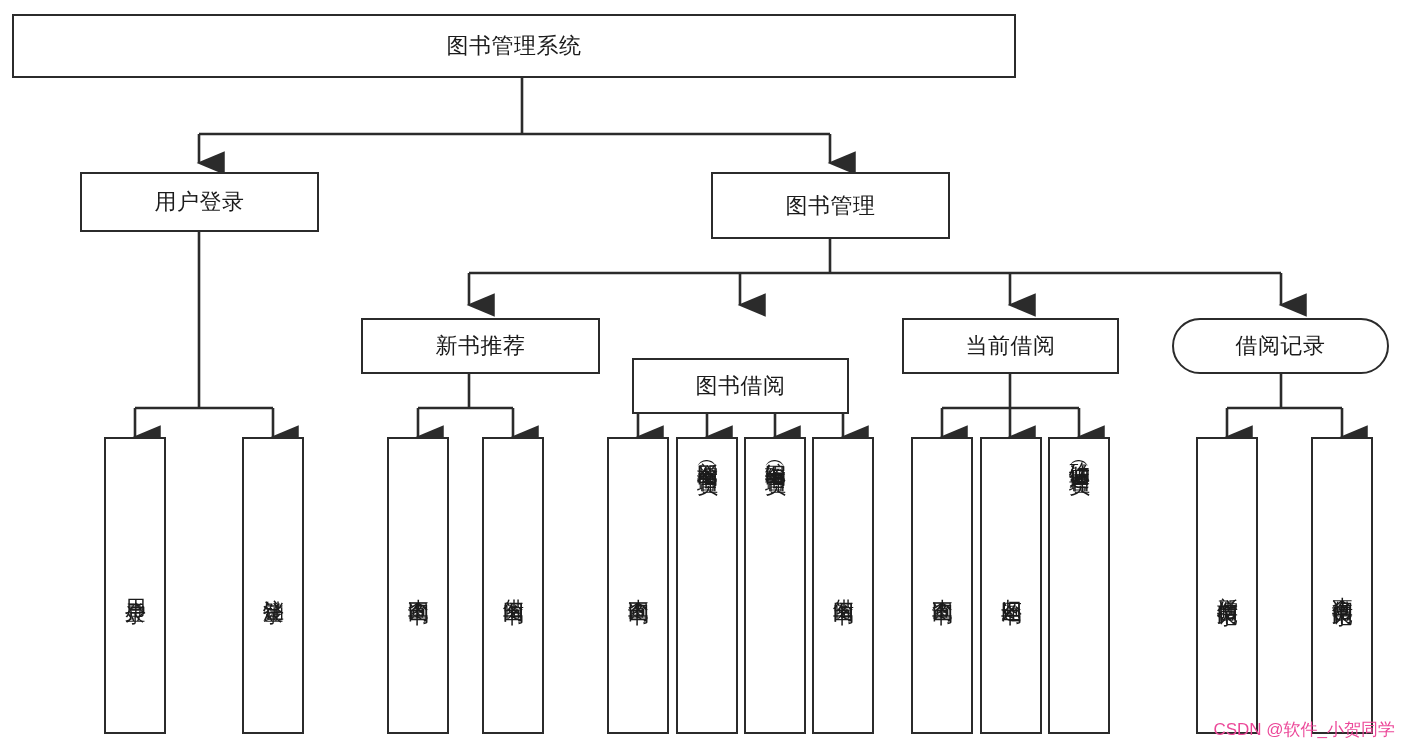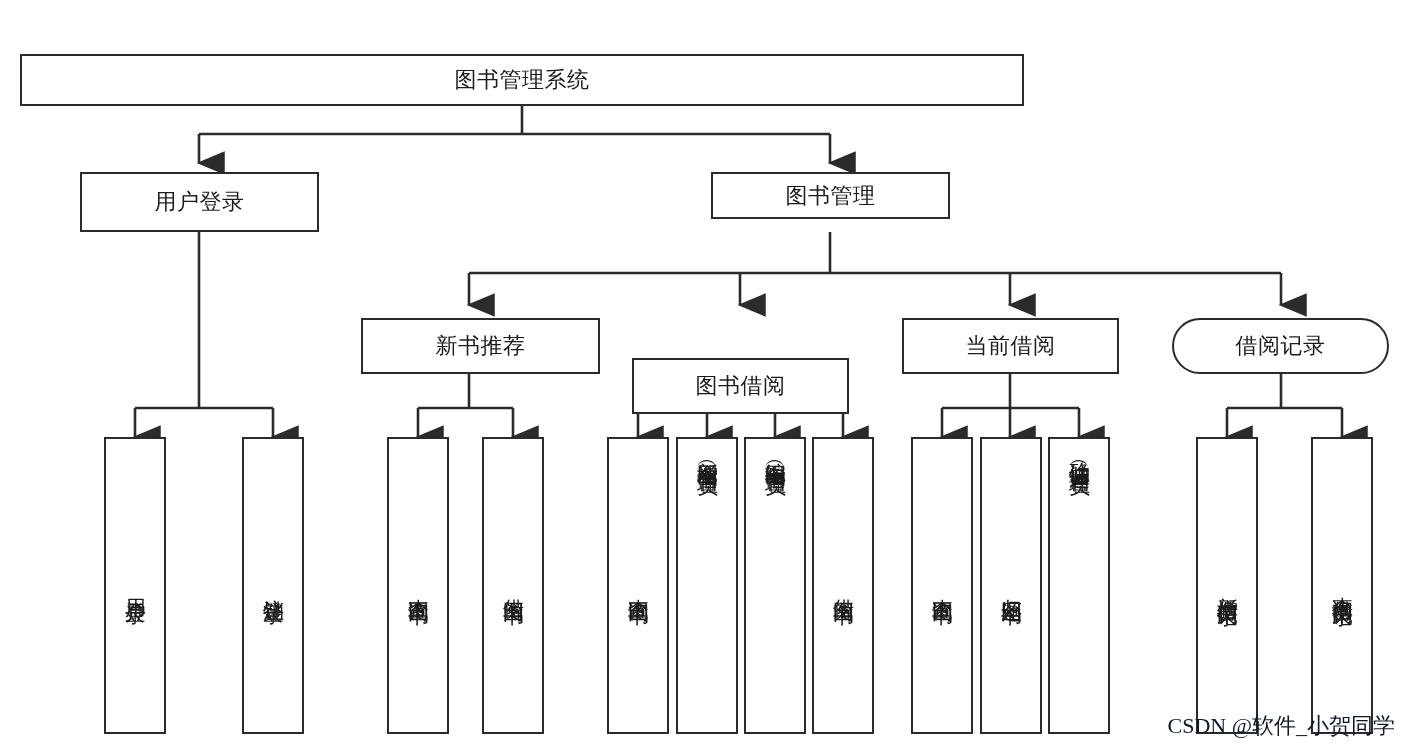--- a/index.html
+++ b/index.html
@@ -60,25 +60,25 @@
     white-space: nowrap;
   }
   .node.vertical.centered {
     align-items: center;
     padding-top: 0;
   }
   .watermark {
     position: absolute;
     right: 10px;
     bottom: 6px;
-    font-size: 22px;
-    color: #0f172a;
+    font-size: 17px;
+    color: #ec4899;
     z-index: 5;
     white-space: nowrap;
-    font-family: Liberation Serif, serif;
+    font-family: Liberation Sans, sans-serif;
   }
 </style>
 </head>
 <body>
 
 <div id="diagram-root">
 
   <svg id="diagram-svg" viewBox="0 0 1405 747" xmlns="http://www.w3.org/2000/svg">
     <defs>
       <marker id="arrow" viewBox="0 0 10 12" refX="5" refY="11" markerWidth="9" markerHeight="11" orient="auto-start-reverse">
@@ -122,29 +122,29 @@
       <path d="M 1010 408 L 1010 437" marker-end="url(#arrow)"></path>
       <path d="M 1079 408 L 1079 437" marker-end="url(#arrow)"></path>
 
       <path d="M 1281 374 L 1281 408"></path>
       <path d="M 1227 408 L 1342 408"></path>
       <path d="M 1227 408 L 1227 437" marker-end="url(#arrow)"></path>
       <path d="M 1342 408 L 1342 437" marker-end="url(#arrow)"></path>
     </g>
   </svg>
 
-  <div class="node horizontal" style="left:20px; top:14px; width:1004px; height:52px;margin-top:40px;">
+  <div class="node horizontal" style="left:12px; top:14px; width:1004px; height:64px;">
     <span class="node-label">图书管理系统</span>
   </div>
 
   <div class="node horizontal" style="left:80px; top:172px; width:239px; height:60px;">
     <span class="node-label">用户登录</span>
   </div>
 
-  <div class="node horizontal" style="left:711px; top:172px; width:239px; height:47px;">
+  <div class="node horizontal" style="left:711px; top:172px; width:239px; height:67px;">
     <span class="node-label">图书管理</span>
   </div>
 
   <div class="node horizontal" style="left:361px; top:318px; width:239px; height:56px;">
     <span class="node-label">新书推荐</span>
   </div>
 
   <div class="node horizontal" style="left:632px; top:318px; width:217px; height:56px;margin-top:40px;">
     <span class="node-label">图书借阅</span>
   </div>

